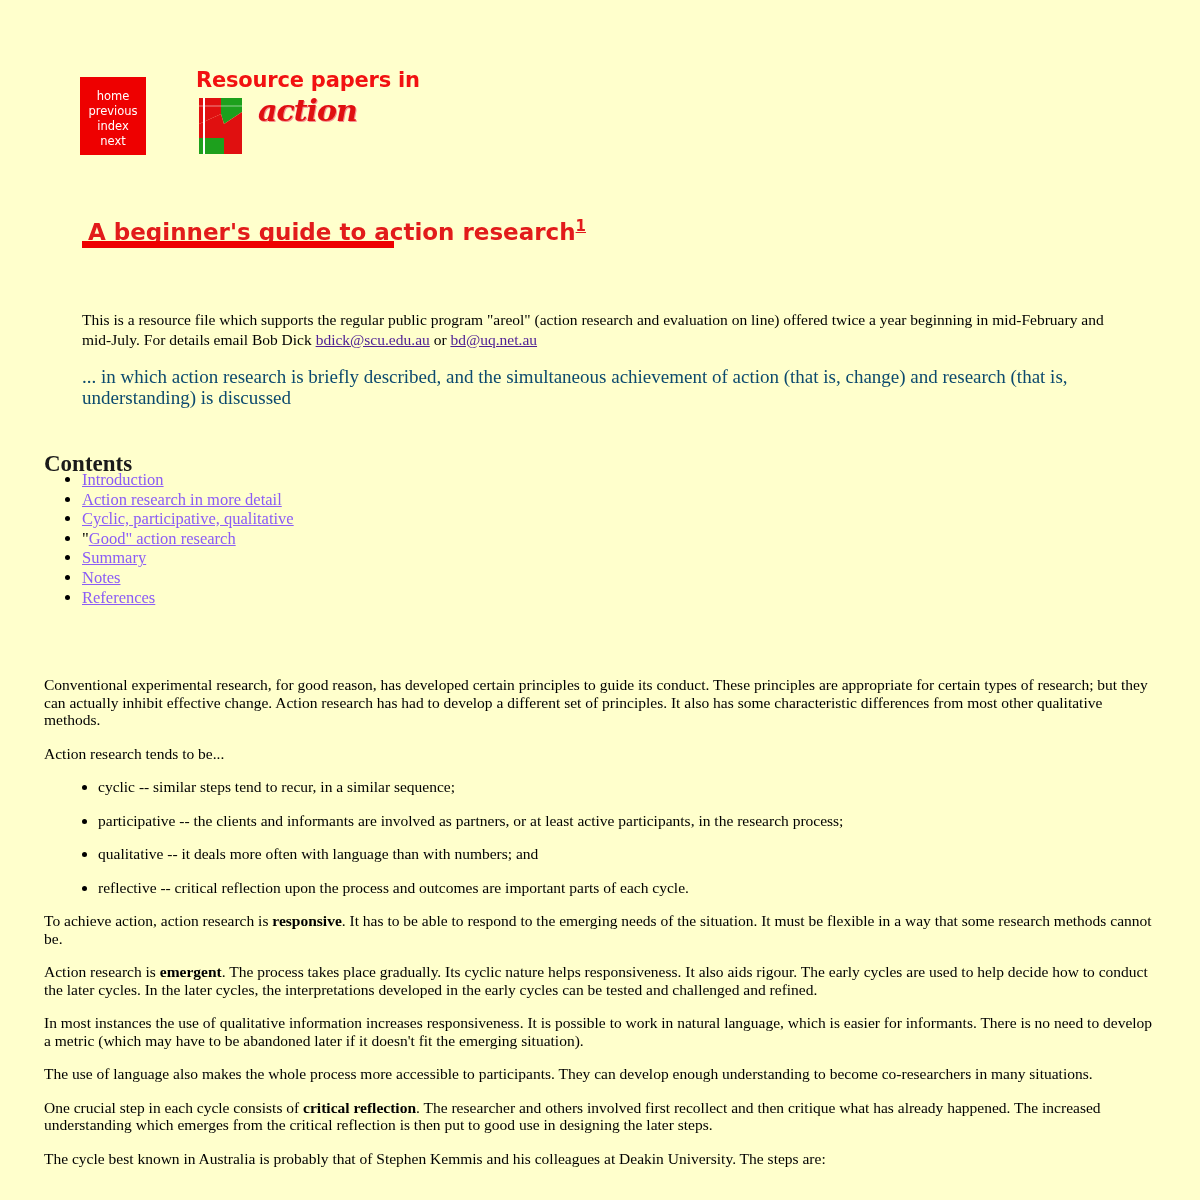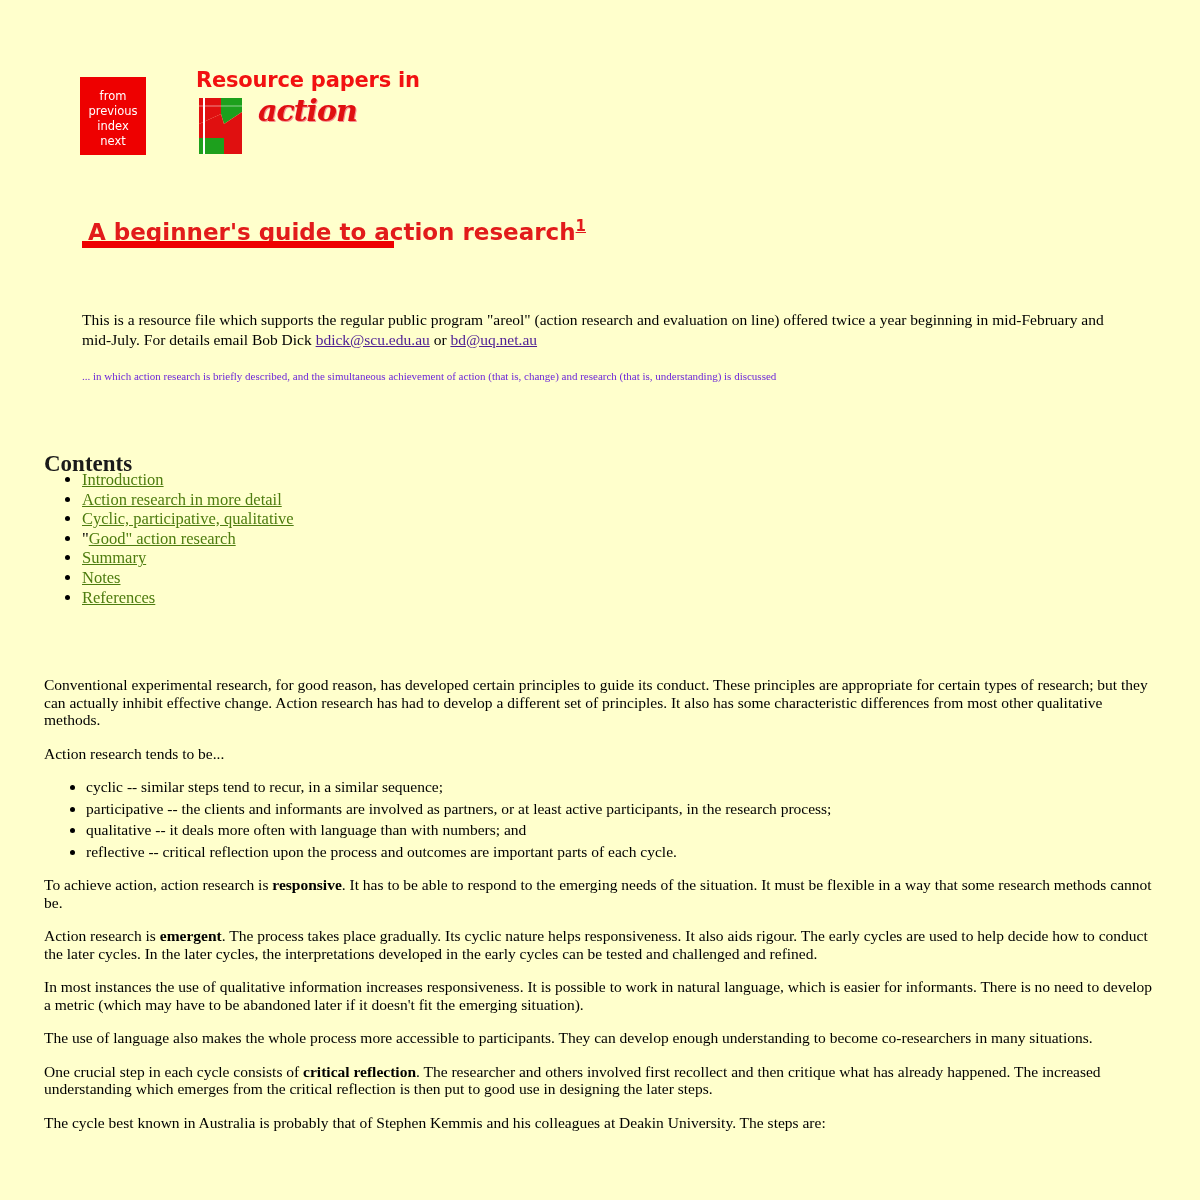--- a/index.html
+++ b/index.html
@@ -120,23 +120,23 @@
   .intro {
     position: absolute;
     left: 82px;
     top: 294px;
     width: 1052px;
     font-size: 15.5px;
     line-height: 20px;
   }
   .intro a { color: #4c1d95; }
   .intro-red {
-    color: #6d28d9;
+    color: #0c4a6e;
     margin-top: 16px;
-    font-size: 11px;
+    font-size: 19px;
     line-height: 21px;
   }
 
   
   .contents-head {
     position: absolute;
     left: 44px;
     top: 432px;
     font-family: Liberation Serif, serif;
     font-weight: bold;
@@ -146,47 +146,47 @@
   .contents-list {
     position: absolute;
     left: 44px;
     top: 470px;
     margin: 0;
     padding-left: 38px;
     font-size: 16.5px;
     line-height: 19.6px;
   }
   .contents-list li { margin: 0; padding: 0; }
-  .contents-list a { color: #4d7c0f; }
+  .contents-list a { color: #8b5cf6; }
 
   
   .body-copy {
     position: absolute;
     left: 44px;
     top: 676px;
     width: 1113px;
     font-size: 15.5px;
     line-height: 17.5px;
   }
   .body-copy p { margin: 0 0 16px 0; }
   .body-copy ul {
     margin: 0 0 16px 0;
     padding-left: 38px;
   }
-  .body-copy ul li { margin: 4px; }
+  .body-copy ul li { margin: 16px; }
 
   a { color: #CC2222; text-decoration: underline; }
 </style>
 </head>
 <body>
 
 <div class="header-block">
 
   <div class="nav-box">
-    <a>from</a>
+    <a>home</a>
     <a>previous</a>
     <a>index</a>
     <a>next</a>
   </div>
 
   <div class="logo-block">
     <div class="logo-top">Resource papers in</div>
 
     <svg class="logo-mark" viewBox="0 0 52 62">
       <path d="M4 2 H48 V60 H4 Z" fill="#FFFFCC"></path>

